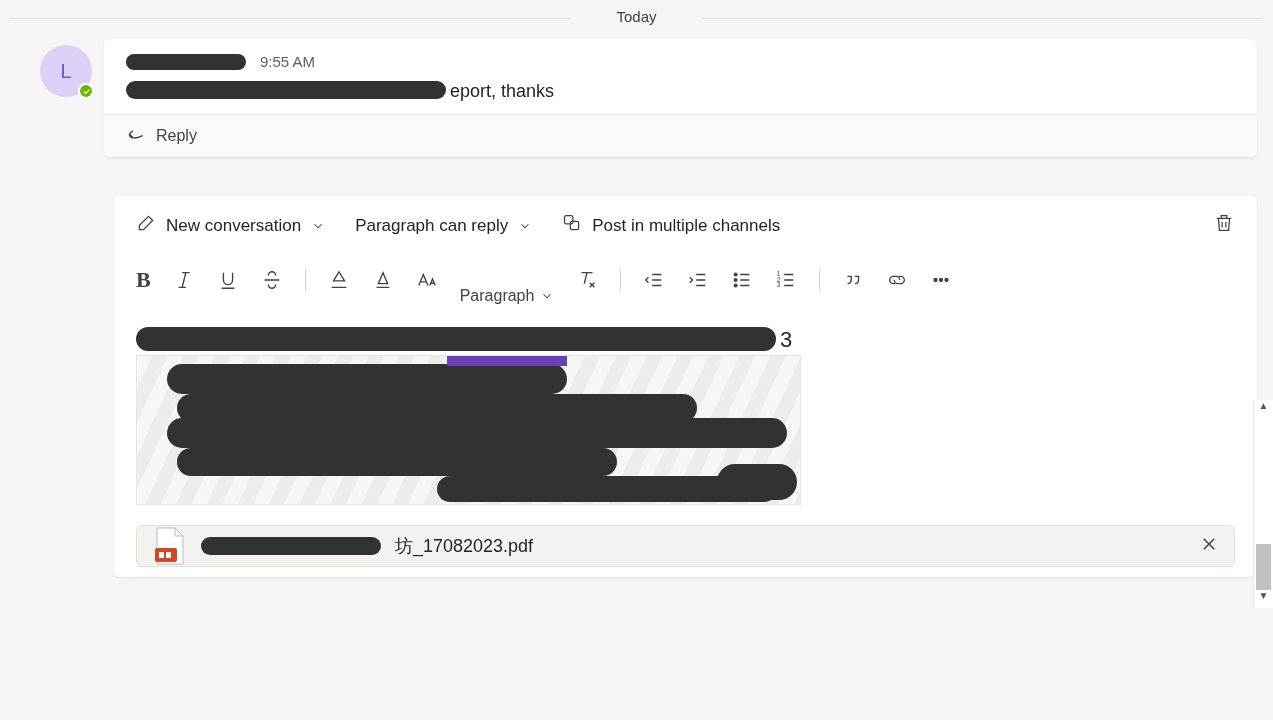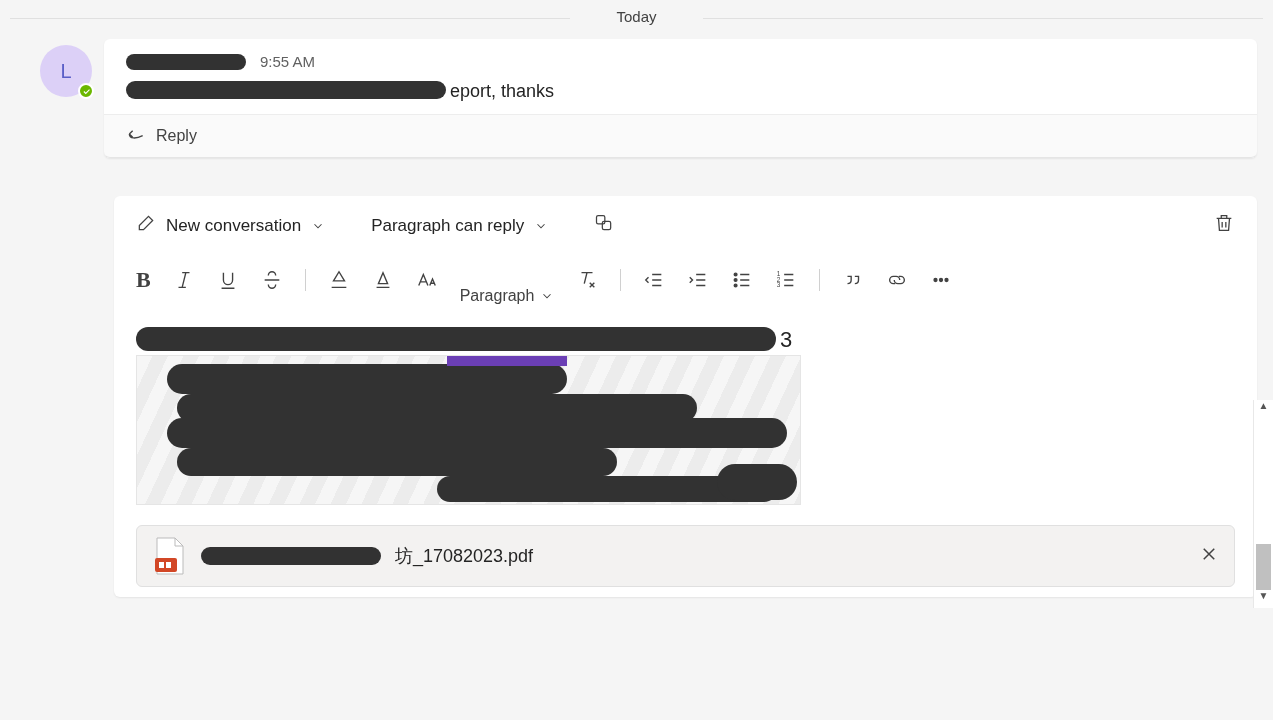--- a/index.html
+++ b/index.html
@@ -82,21 +82,21 @@
       border-bottom: 1px solid #e5e5e5;
     }
     .composer {
       background: #fff;
       margin: 38px 16px 0 114px;
       border-radius: 6px;
       box-shadow: 0 1px 2px rgba(0,0,0,.07);
       display: flex; flex-direction: column;
     }
     .composer-top {
-      display: flex; align-items: center; gap: 46px;
+      display: flex; align-items: center; gap: 30px;
       padding: 16px 22px 4px;
       font-size: 17px; color: #242424;
     }
     .composer-top .menuitem { display: flex; align-items: center; gap: 10px; cursor: pointer; }
     .composer-top svg { width: 20px; height: 20px; fill: none; stroke: #424242; stroke-width: 1.5; }
     .trash { margin-left: auto; cursor: pointer; }
     .trash svg { width: 22px; height: 22px; stroke:#424242; fill:none; stroke-width:1.4;}
     .toolbar {
       display: flex; align-items: center; gap: 22px;
       padding: 12px 22px 8px; font-size: 17px;
@@ -109,21 +109,21 @@
     .compose-body { padding: 14px 22px 20px; min-height: 200px; }
     .red-line1 { width:640px;height:24px;background:#323232;border-radius:12px;margin-bottom:2px;}
     .red-trail { display:inline-block;font-size:22px;vertical-align:baseline;}
     .pasted-thumb {
       width:665px; height:150px;
       background: repeating-linear-gradient(115deg,#f6f6f6 0 14px,#ececec 14px 28px);
       border:1px solid #e5e5e5; position:relative; overflow:hidden;
     }
     .blob {position:absolute;background:#323232;border-radius:18px;}
     .attachments {
-      display:flex; gap:16px; padding: 0 22px 10px; margin-top: auto;
+      display:flex; gap:16px; padding: 0 22px 10px; margin-top: auto; flex-direction: column;
     }
     .attachment {
       flex:1; height:62px; background:#f3f2f1; border:1px solid #e0e0e0;
       border-radius:6px; display:flex; align-items:center; gap:14px;
       padding: 0 16px; font-size:18px;
     }
     .file-ico { width:34px; height:40px; flex-shrink:0; }
     .fn-red { width: 180px; height:18px; background:#323232; border-radius:9px; flex-shrink: 0;}
     .close-x { margin-left:auto; cursor:pointer; }
     .close-x svg {width:18px;height:18px;stroke:#424242;stroke-width:2;fill:none;}
@@ -193,20 +193,21 @@
           <svg viewBox="0 0 24 24">
             <path d="M6 9l6 6 6-6"></path>
           </svg>
         </span>
     </div>
     <div class="menuitem">
       <span><svg viewBox="0 0 24 24">
             <rect x="3" y="3" width="10" height="10" rx="2"></rect>
             <rect x="10" y="10" width="10" height="10" rx="2"></rect>
           </svg></span>
+      <span>Post in multiple channels</span>
     </div>
     <span class="trash">
       <svg viewBox="0 0 24 24">
           <path d="M4 7h16M9 7V4h6v3M6 7l1 13h10l1-13M10 11v6M14 11v6"></path>
         </svg>
     </span>
   </div>
 
   <div class="toolbar">
     <span class="tbtn bold-b">B</span>

